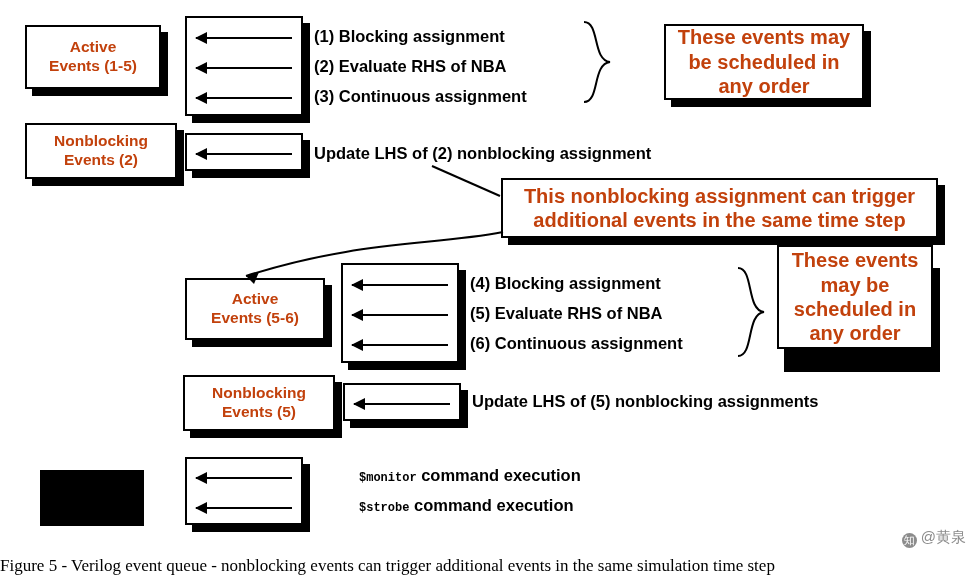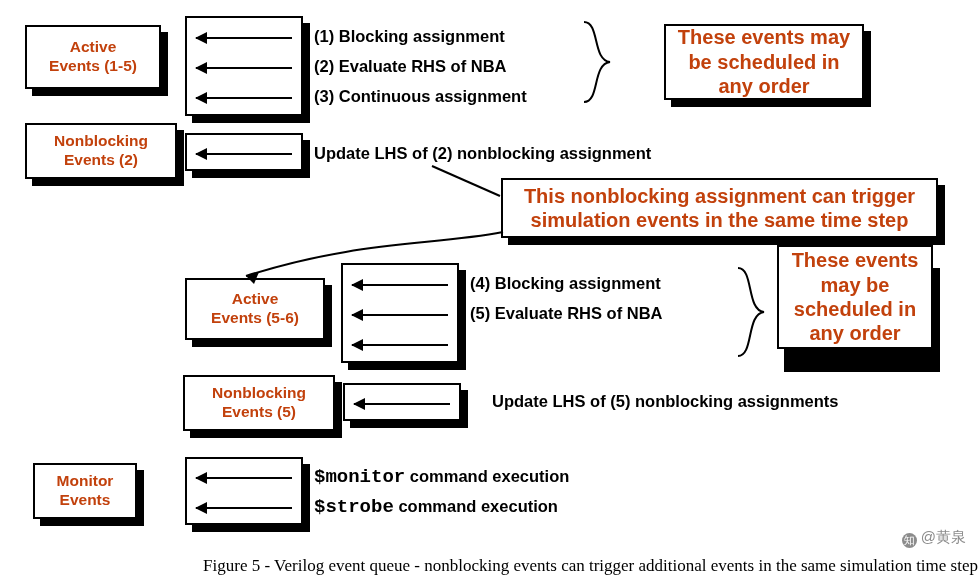--- a/index.html
+++ b/index.html
@@ -66,28 +66,29 @@
     font-family:"Liberation Sans", sans-serif;
     font-weight:bold;
     font-size:16.5px;
     color:#000;
     white-space:nowrap;
     z-index:5;
   }
   .txt .mono{
     font-family:"Liberation Mono", monospace;
     font-weight:bold;
-    font-size:19px;
+    font-size:12px;
+    margin-left:45px;
   }
 
   
   .caption{
     position:absolute;
     left:0;top:556px;width:978px;
-    text-align:right;
+    text-align:left;
     font-family:"Liberation Serif", serif;
     font-size:17px;
     color:#000;
     z-index:5;
   }
 
   
   .watermark{
     position:absolute;
     right:12px;top:528px;
@@ -155,40 +156,41 @@
   <div class="shadow" style="left:192px;top:140px;width:118px;height:38px;"></div>
   <div class="queue" style="left:185px;top:133px;width:118px;height:38px;"></div>
   <div class="arrow" style="left:196px;top:153px;width:96px;"></div>
 
   <div class="txt" style="left:314px;top:144px;">Update LHS of (2) nonblocking assignment</div>
 
   <div class="shadow" style="left:508px;top:185px;width:437px;height:60px;"></div>
   <div class="box note-box" style="left:501px;top:178px;width:437px;height:60px;">
     <div>
       <div>This nonblocking assignment can trigger</div>
-      <div>simulation events in the same time step</div>
+      <div>additional events in the same time step</div>
     </div>
   </div>
 
   <div class="shadow" style="left:192px;top:285px;width:140px;height:62px;"></div>
   <div class="box label-box" style="left:185px;top:278px;width:140px;height:62px;">
     <div>
       <div>Active</div>
       <div>Events (5-6)</div>
     </div>
   </div>
 
   <div class="shadow" style="left:348px;top:270px;width:118px;height:100px;"></div>
   <div class="queue" style="left:341px;top:263px;width:118px;height:100px;"></div>
   <div class="arrow" style="left:352px;top:284px;width:96px;"></div>
   <div class="arrow" style="left:352px;top:314px;width:96px;"></div>
   <div class="arrow" style="left:352px;top:344px;width:96px;"></div>
 
   <div class="txt" style="left:470px;top:274px;">(4) Blocking assignment</div>
   <div class="txt" style="left:470px;top:304px;">(5) Evaluate RHS of NBA</div>
+  <div class="txt" style="left:470px;top:334px;">(6) Continuous assignment</div>
 
   <div class="shadow" style="left:784px;top:268px;width:156px;height:104px;"></div>
   <div class="box note-box" style="left:777px;top:245px;width:156px;height:104px;">
     <div>
       <div>These events</div>
       <div>may be</div>
       <div>scheduled in</div>
       <div>any order</div>
     </div>
   </div>
@@ -198,29 +200,23 @@
     <div>
       <div>Nonblocking</div>
       <div>Events (5)</div>
     </div>
   </div>
 
   <div class="shadow" style="left:350px;top:390px;width:118px;height:38px;"></div>
   <div class="queue" style="left:343px;top:383px;width:118px;height:38px;"></div>
   <div class="arrow" style="left:354px;top:403px;width:96px;"></div>
 
-  <div class="txt" style="left:472px;top:392px;margin-left:20px;">Update LHS of (5) nonblocking assignments</div>
+  <div class="txt" style="left:472px;top:392px;">Update LHS of (5) nonblocking assignments</div>
 
   <div class="shadow" style="left:40px;top:470px;width:104px;height:56px;"></div>
-  <div class="box label-box" style="left:33px;top:463px;width:104px;height:56px;">
-    <div>
-      <div>Monitor</div>
-      <div>Events</div>
-    </div>
-  </div>
 
   <div class="shadow" style="left:192px;top:464px;width:118px;height:68px;"></div>
   <div class="queue" style="left:185px;top:457px;width:118px;height:68px;"></div>
   <div class="arrow" style="left:196px;top:477px;width:96px;"></div>
   <div class="arrow" style="left:196px;top:507px;width:96px;"></div>
 
   <div class="txt" style="left:314px;top:466px;">
     <span class="mono">$monitor</span><span> command execution</span>
   </div>
   <div class="txt" style="left:314px;top:496px;">

